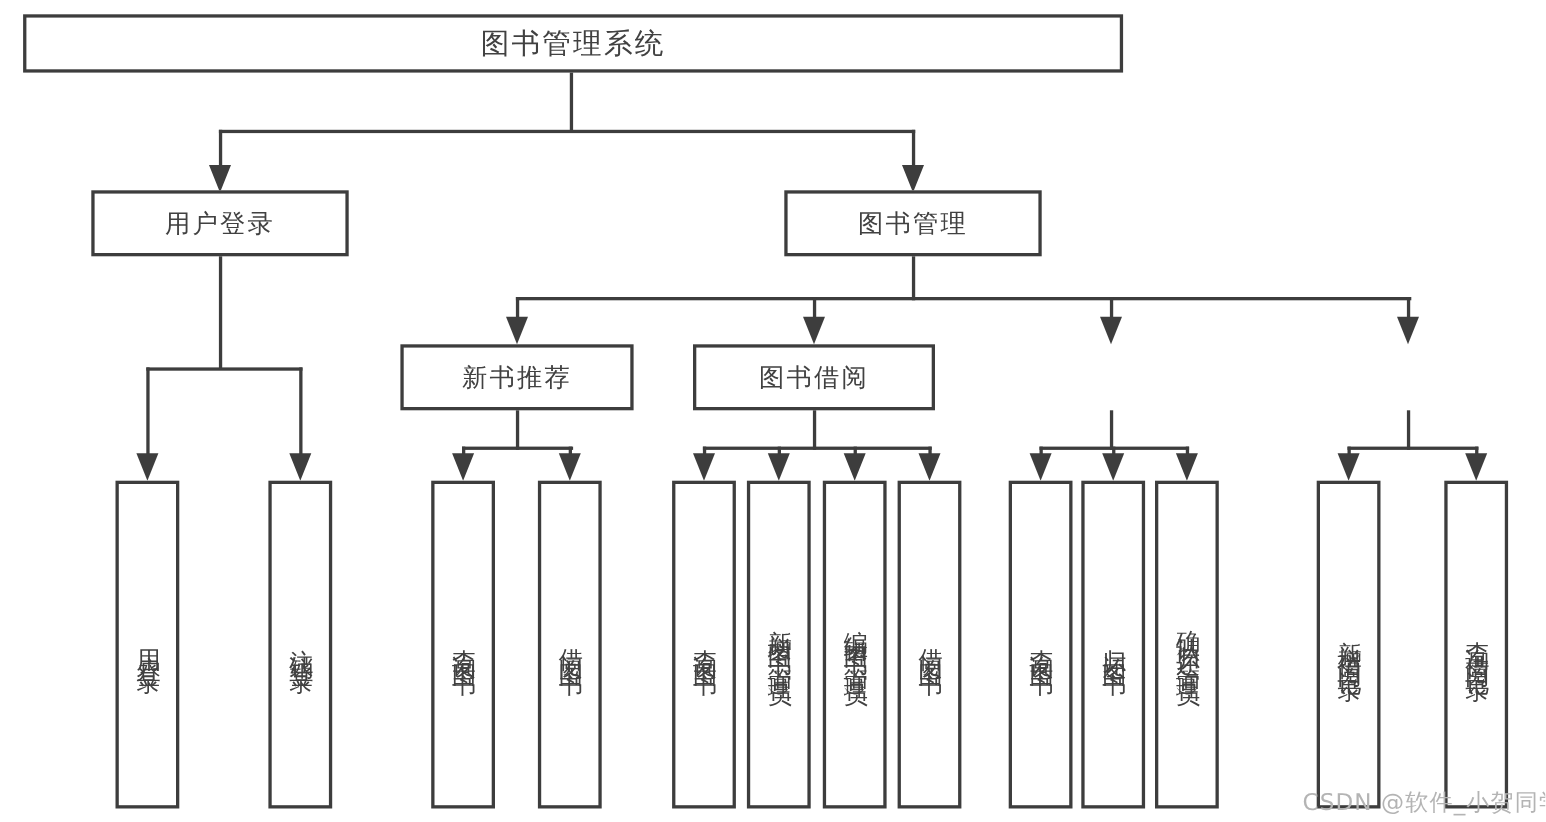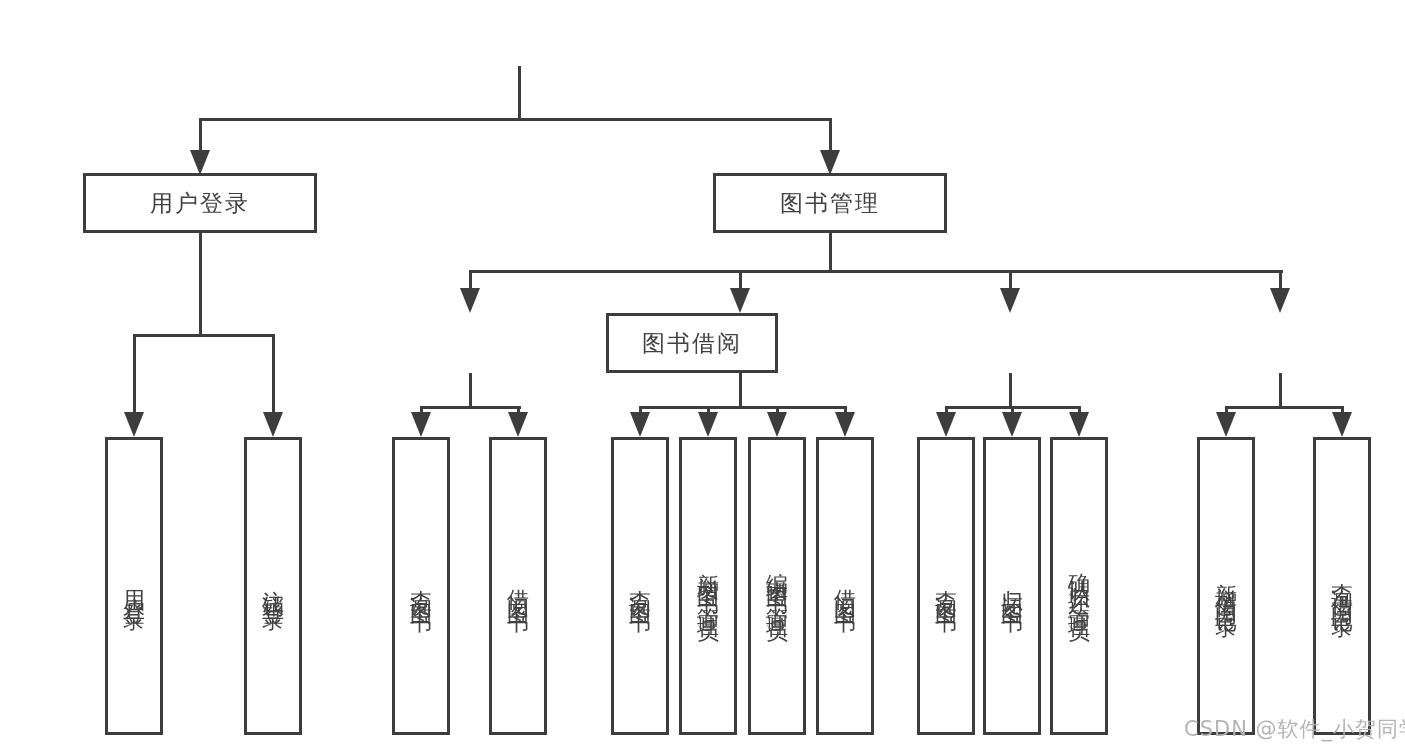--- a/index.html
+++ b/index.html
@@ -60,20 +60,21 @@
     color:var(--wm);
     z-index:10;
     white-space:nowrap;
   }
 </style>
 </head>
 <body>
 
 <div class="canvas">
 
+  <div class="node root" style="left:21px;top:13px;width:1000px;height:53px;">图书管理系统</div>
 
   <div class="vline" style="left:518px;top:66px;height:53px;"></div>
   <div class="hline" style="left:199px;top:118px;width:633px;"></div>
   <div class="vline" style="left:199px;top:118px;height:40px;"></div>
   <div class="arrow" style="left:190px;top:150px;"></div>
   <div class="vline" style="left:829px;top:118px;height:40px;"></div>
   <div class="arrow" style="left:820px;top:150px;"></div>
 
   <div class="node" style="left:83px;top:173px;width:234px;height:60px;">用户登录</div>
   <div class="node" style="left:713px;top:173px;width:234px;height:60px;">图书管理</div>
@@ -89,21 +90,22 @@
   <div class="hline" style="left:469px;top:270px;width:814px;"></div>
   <div class="vline" style="left:469px;top:270px;height:25px;"></div>
   <div class="arrow" style="left:460px;top:288px;"></div>
   <div class="vline" style="left:739px;top:270px;height:25px;"></div>
   <div class="arrow" style="left:730px;top:288px;"></div>
   <div class="vline" style="left:1009px;top:270px;height:25px;"></div>
   <div class="arrow" style="left:1000px;top:288px;"></div>
   <div class="vline" style="left:1279px;top:270px;height:25px;"></div>
   <div class="arrow" style="left:1270px;top:288px;"></div>
 
-  <div class="node" style="left:606px;top:313px;width:172px;height:60px;">图书借阅</div>
+  <div class="node" style="left:364px;top:313px;width:212px;height:60px;">新书推荐</div>
+  <div class="node" style="left:630px;top:313px;width:220px;height:60px;">图书借阅</div>
 
   <div class="vline" style="left:469px;top:373px;height:36px;"></div>
   <div class="hline" style="left:420px;top:406px;width:101px;"></div>
   <div class="vline" style="left:420px;top:406px;height:12px;"></div>
   <div class="arrow" style="left:411px;top:412px;"></div>
   <div class="vline" style="left:517px;top:406px;height:12px;"></div>
   <div class="arrow" style="left:508px;top:412px;"></div>
 
   <div class="vline" style="left:739px;top:373px;height:36px;"></div>
   <div class="hline" style="left:639px;top:406px;width:208px;"></div>

